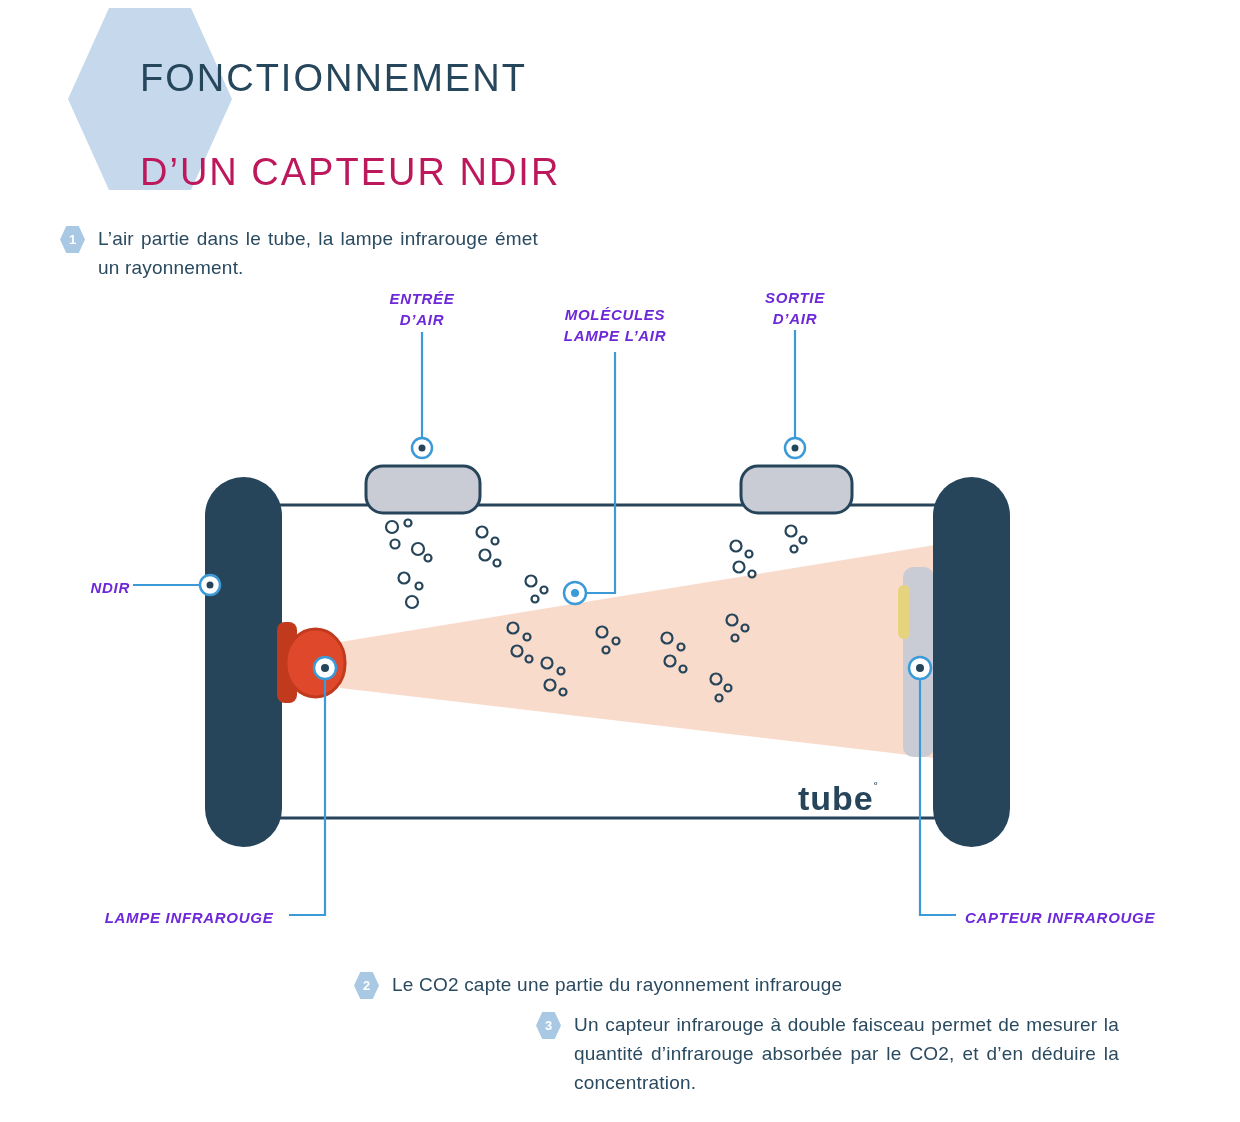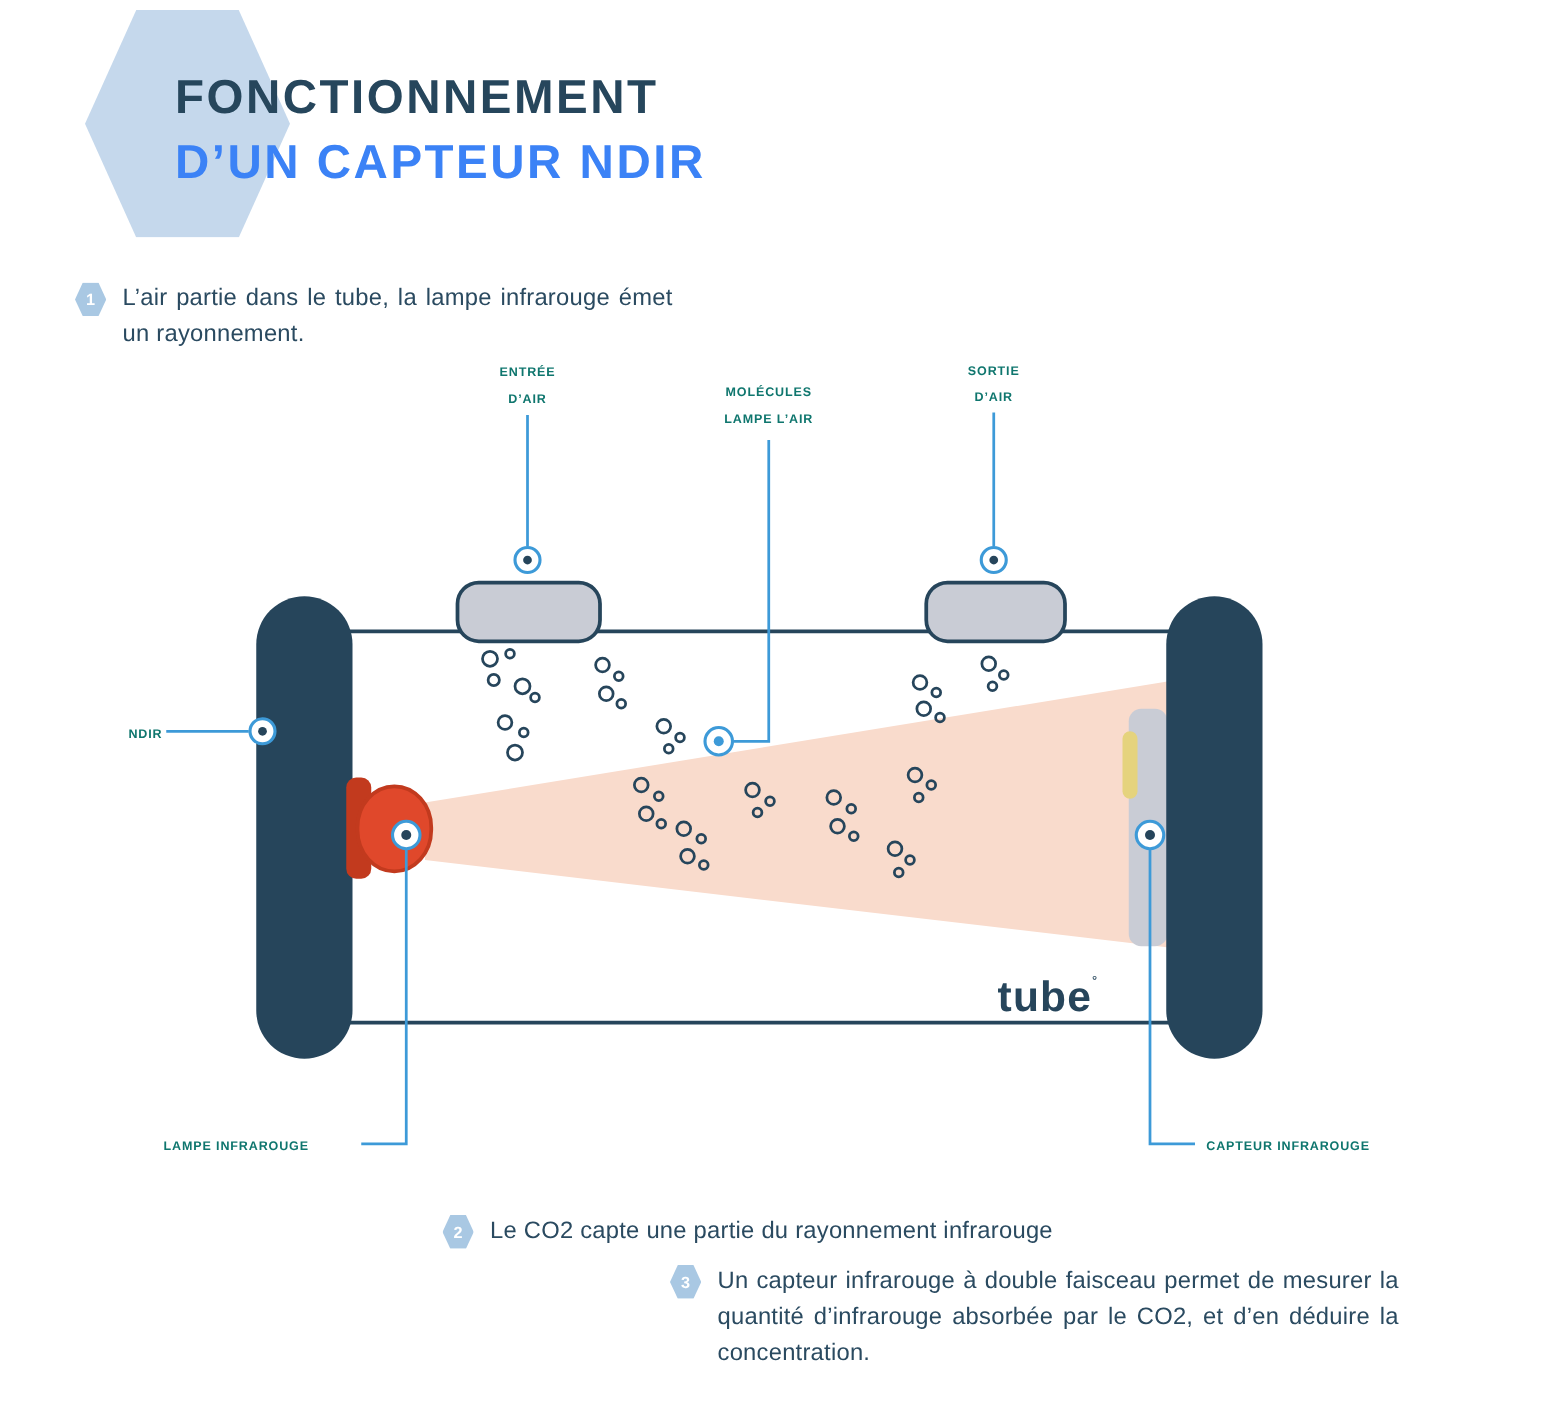--- a/index.html
+++ b/index.html
@@ -5,35 +5,35 @@
   * { margin:0; padding:0; box-sizing:border-box; }
   html,body { background:#ffffff; }
   body { font-family:"Liberation Sans", sans-serif; }
 
   .canvas { position:relative; width:1240px; height:1122px; background:#ffffff; overflow:hidden; }
 
   .hex { clip-path: polygon(25% 0%, 75% 0%, 100% 50%, 75% 100%, 25% 100%, 0% 50%); }
 
   .header-hex { position:absolute; left:68px; top:8px; width:164px; height:182px; background:#c5d8ec; }
 
-  .title { position:absolute; left:140px; top:52px; font-weight:700; font-size:38px;
+  .title { position:absolute; left:140px; top:52px; font-weight:400; font-size:38px;
            letter-spacing:2px; line-height:52px; color:#26465c; white-space:nowrap; }
-  .title .line2 { display:block; color:#3b82f6; }
+  .title .line2 { display:block; color:#be185d;margin-top:42px; }
 
   .step { position:absolute; display:flex; gap:13px; align-items:flex-start; }
   .badge { width:25px; height:27px; background:#a9c8e3; color:#ffffff; font-size:13px; font-weight:700;
            display:flex; align-items:center; justify-content:center; flex:none; margin-top:2px; }
   .step p { font-size:19px; line-height:29px; color:#2a4a60; letter-spacing:0.2px; }
   .just { text-align:justify; }
   .step1 { left:60px; top:224px; } .step1 p { width:440px; }
   .step2 { left:354px; top:970px; } .step2 p { width:620px; }
   .step3 { left:536px; top:1010px; } .step3 p { width:545px; }
 
-  .dlabel { position:absolute; color:#0f766e; font-weight:700; font-size:10px; letter-spacing:0.7px;
-            line-height:21px; white-space:pre-line; }
+  .dlabel { position:absolute; color:#6d28d9; font-weight:700; font-size:15px; letter-spacing:0.7px;
+            line-height:21px; white-space:pre-line;font-style:italic; }
   .center { text-align:center; }
   .right  { text-align:right; }
   .lbl-inlet     { left:352px; top:288px; width:140px; }
   .lbl-molecules { left:540px; top:304px; width:150px; }
   .lbl-outlet    { left:725px; top:287px; width:140px; }
   .lbl-tube      { left:55px;  top:577px; width:75px; }
   .lbl-lamp      { left:95px;  top:907px; width:188px;text-align:center; }
   .lbl-sensor    { left:965px; top:907px; width:230px; }
 
   .logo { position:absolute; left:798px; top:779px; font-size:34px; font-weight:700;

